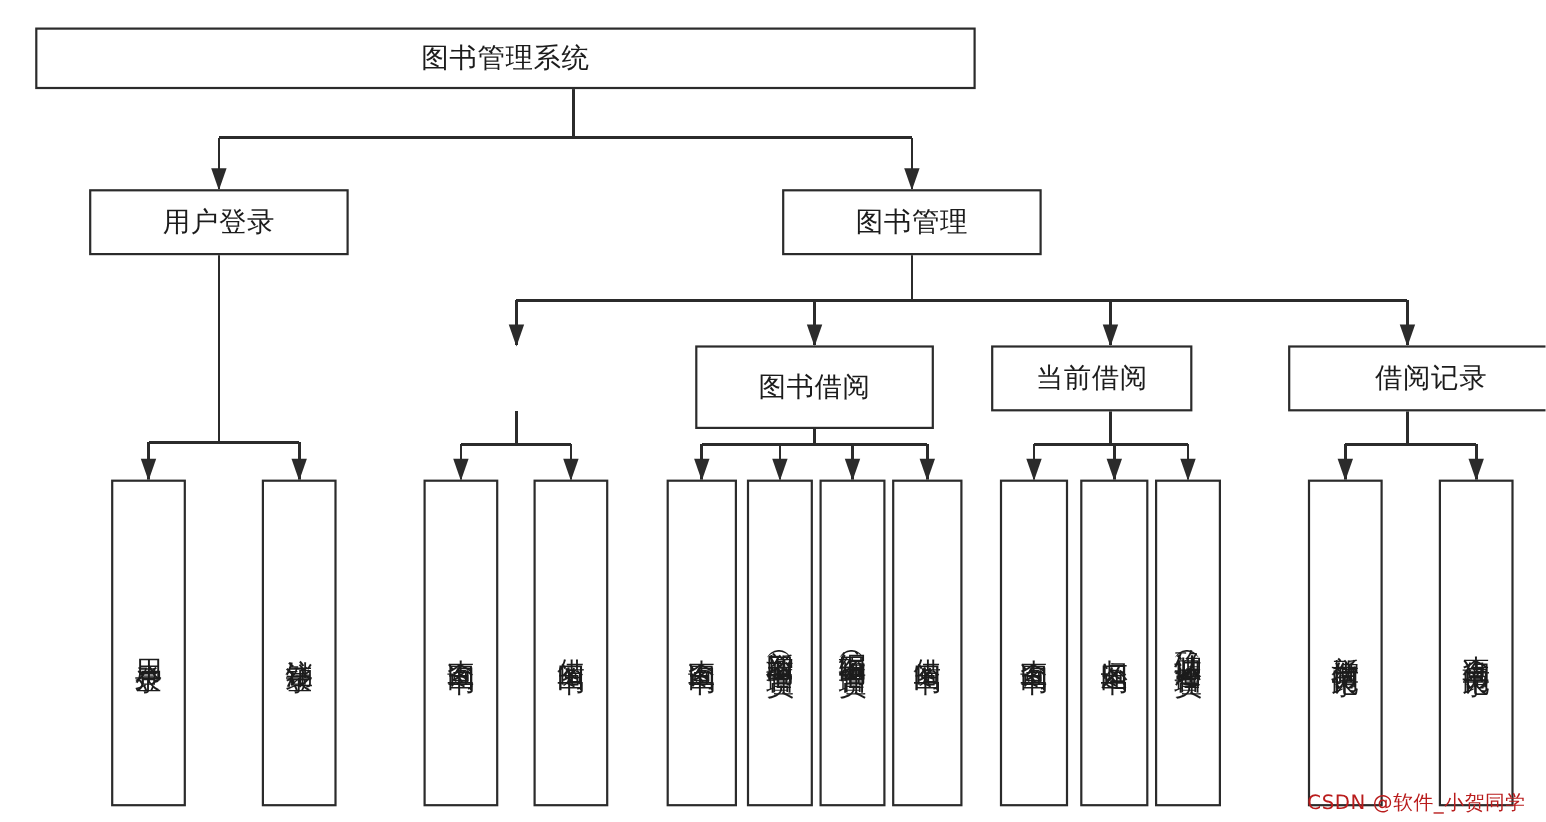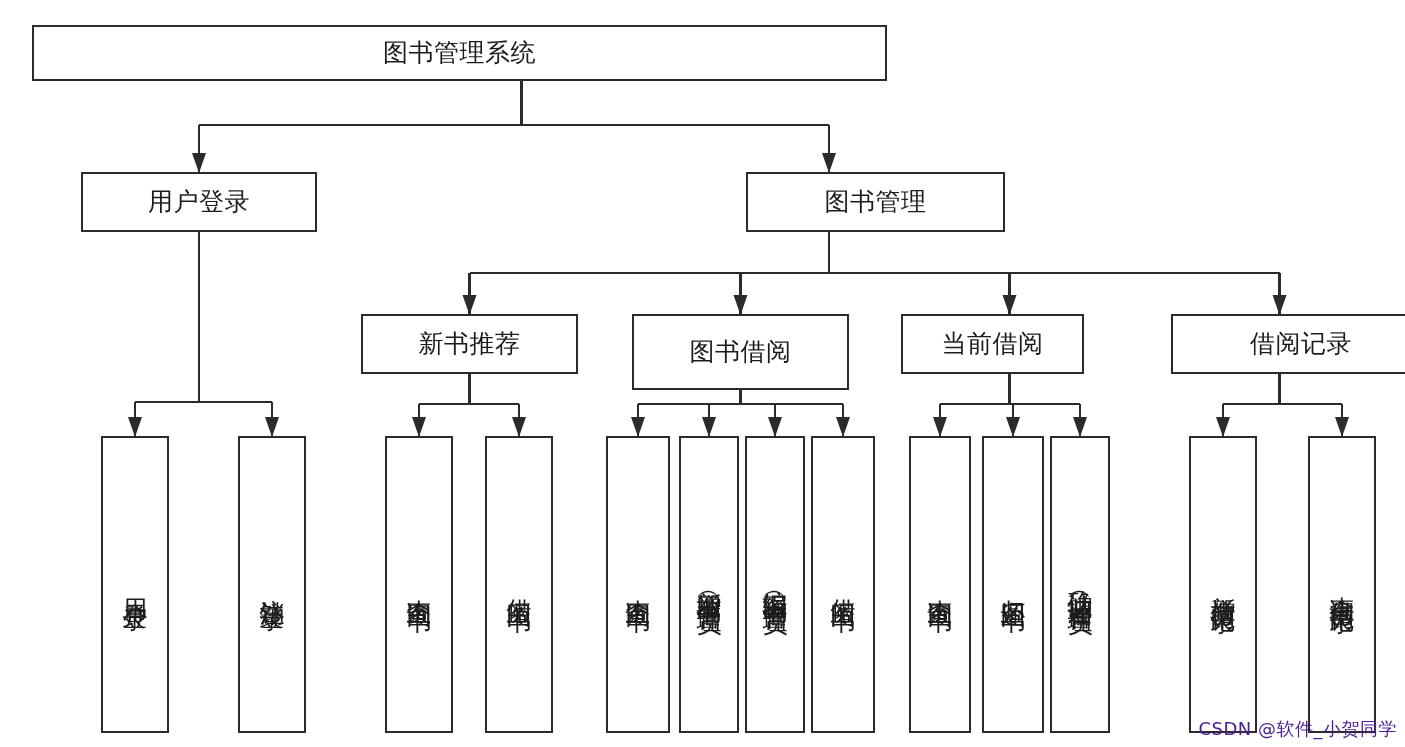--- a/index.html
+++ b/index.html
@@ -57,24 +57,24 @@
   .node.vert .node-label {
     writing-mode: vertical-rl;
     text-orientation: upright;
     font-size: 25px;
     letter-spacing: 3px;
     line-height: 1;
     white-space: nowrap;
   }
   .watermark {
     position: absolute;
-    right: 8px;
+    right: 18px;
     bottom: 6px;
     font-size: 18px;
-    color: #4c1d95;
+    color: #b91c1c;
     font-family: "DejaVu Sans", "Liberation Sans", sans-serif;
     letter-spacing: 0.5px;
     z-index: 5;
     white-space: nowrap;
   }
 </style>
 </head>
 <body>
 
 <div id="diagram-root">
@@ -134,27 +134,24 @@
       <polygon points="1335,417 1349,417 1342,437" fill="#2b2b2b"></polygon>
     </svg>
 
   <div class="node horiz" style="left: 32px; top: 13px; width: 855px; height: 56px; margin-top: 12px;">
     <span class="node-label">图书管理系统</span>
   </div>
 
   <div class="node horiz" style="left: 81px; top: 172px; width: 236px; height: 60px;">
     <span class="node-label">用户登录</span>
   </div>
-  <div class="node horiz" style="left: 711px; top: 172px; width: 259px; height: 60px; margin-left: 35px;">
+  <div class="node horiz" style="left: 711px; top: 172px; width: 236px; height: 60px;">
     <span class="node-label">图书管理</span>
   </div>
 
-  <div class="node horiz" style="left: 361px; top: 314px; width: 217px; height: 60px;">
-    <span class="node-label">新书推荐</span>
-  </div>
   <div class="node horiz" style="left: 632px; top: 314px; width: 217px; height: 76px;">
     <span class="node-label">图书借阅</span>
   </div>
   <div class="node horiz" style="left: 901px; top: 314px; width: 183px; height: 60px;">
     <span class="node-label">当前借阅</span>
   </div>
   <div class="node horiz" style="left: 1171px; top: 314px; width: 260px; height: 60px;">
     <span class="node-label">借阅记录</span>
   </div>
 

